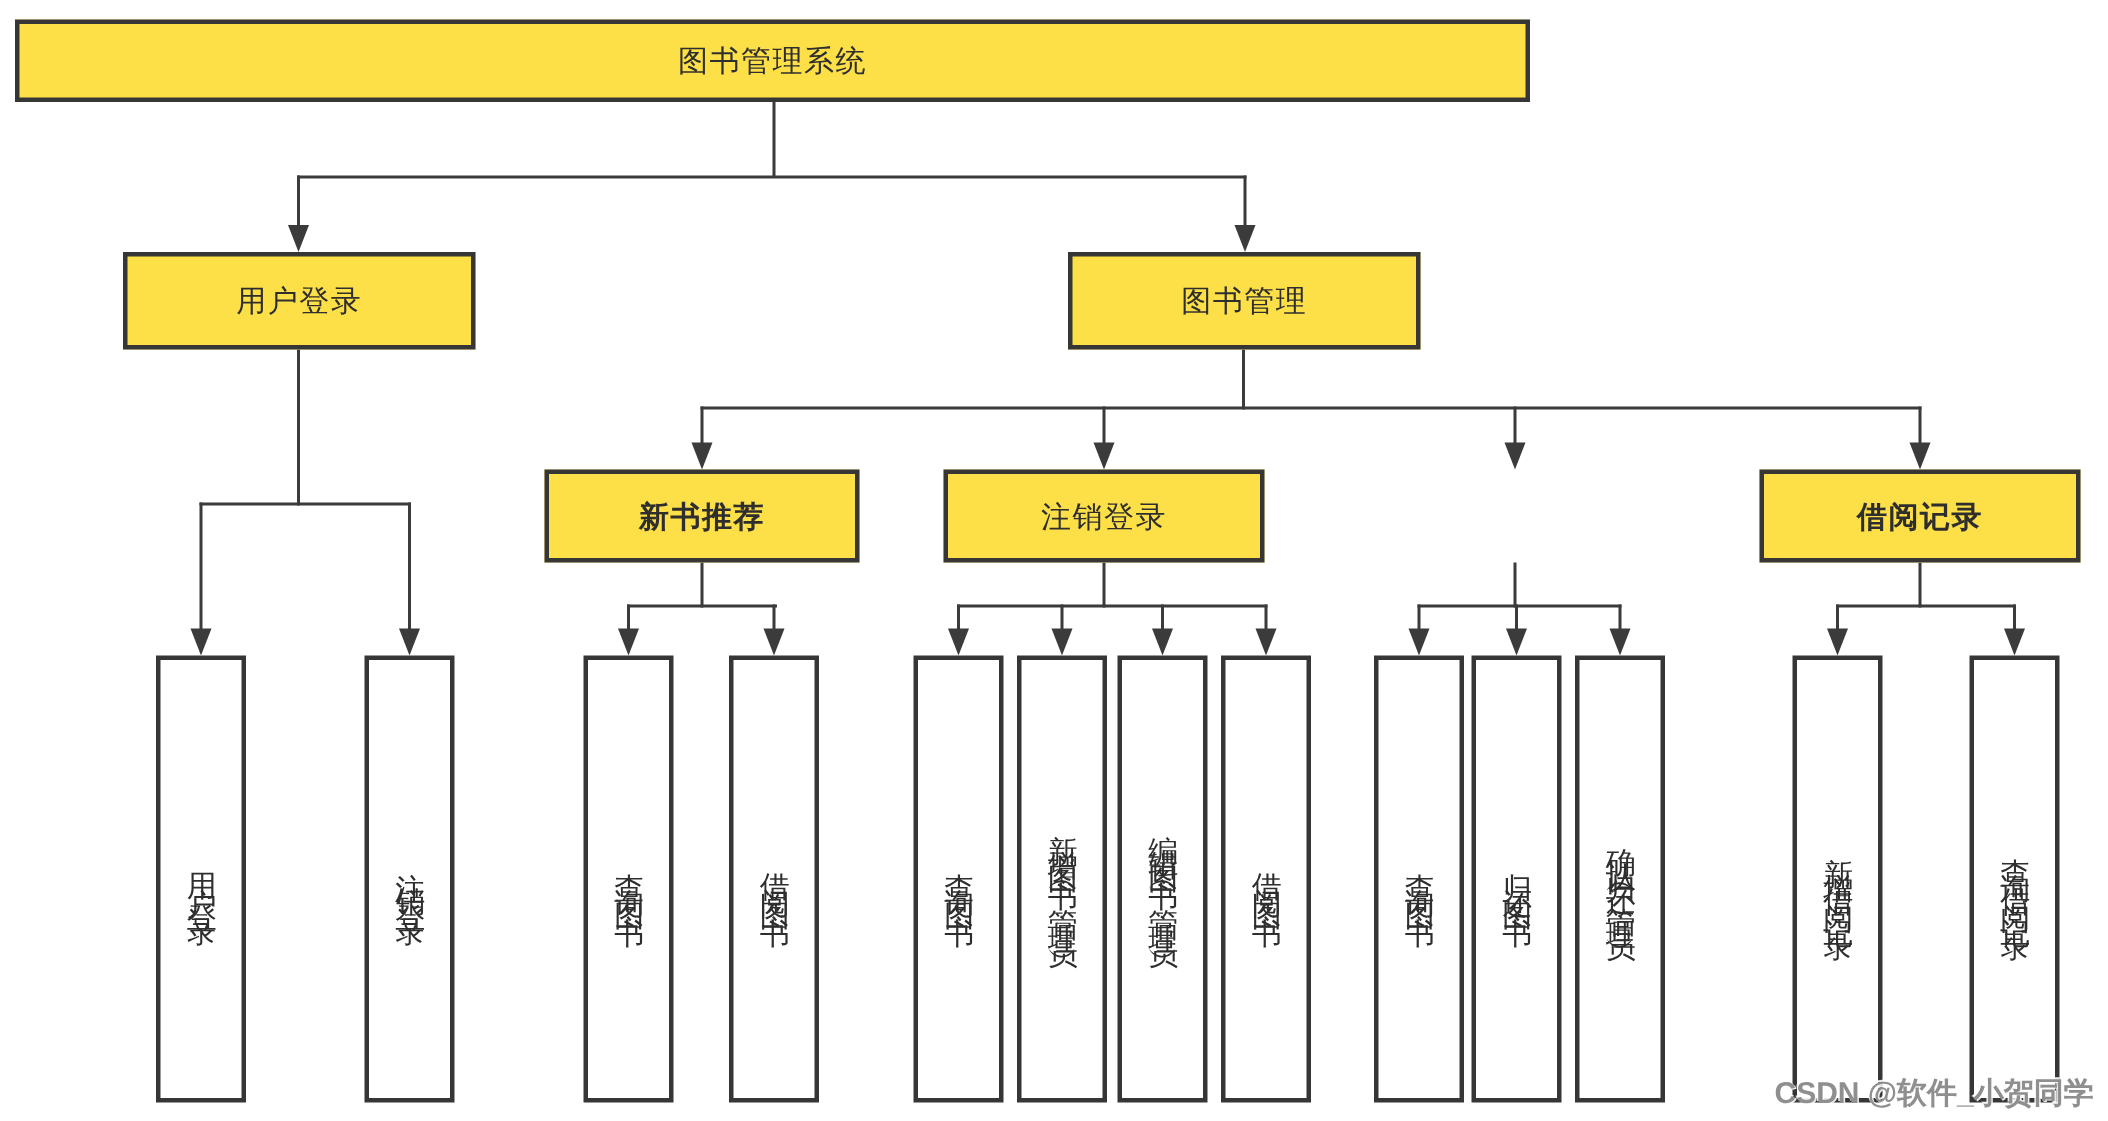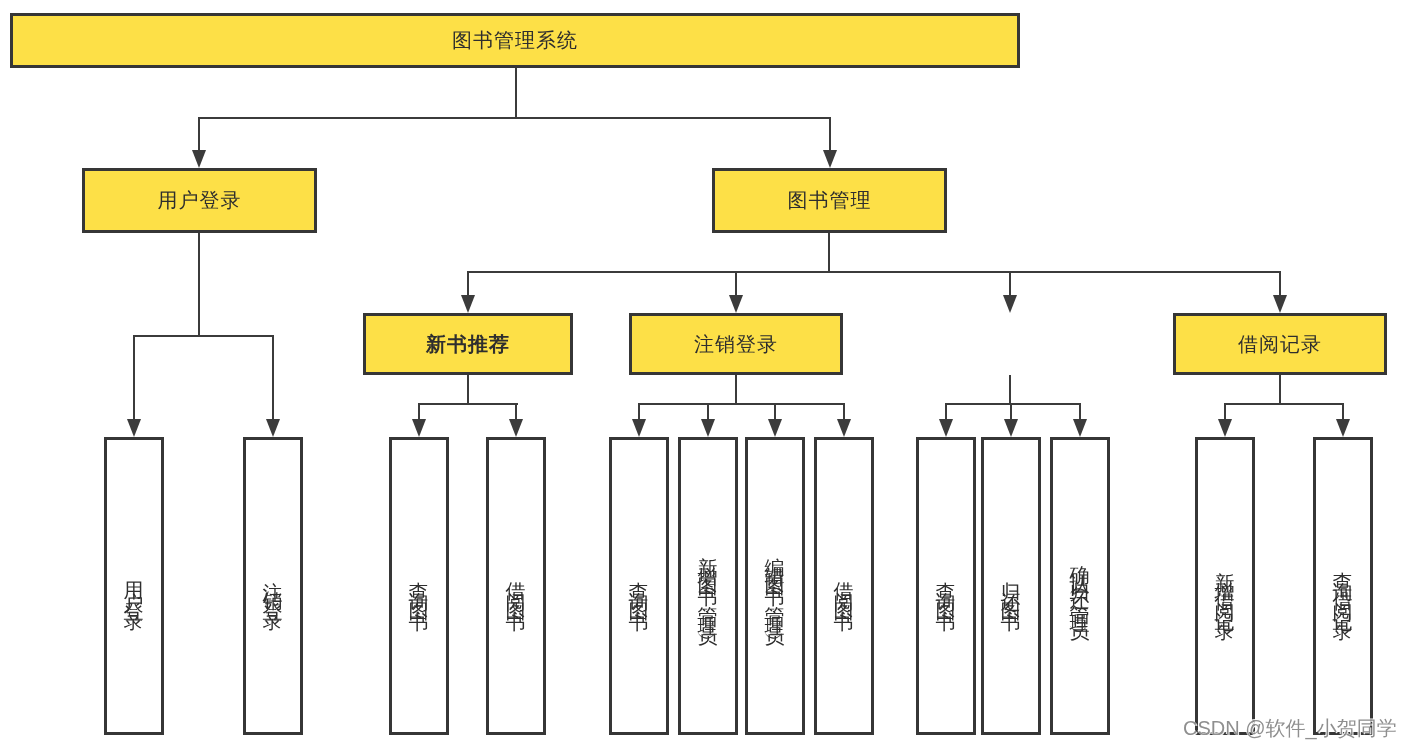--- a/index.html
+++ b/index.html
@@ -68,20 +68,21 @@
   }
   .watermark {
     position: absolute;
     left: 1183px;
     top: 715px;
     font-size: 20px;
     color: var(--watermark);
     text-shadow: 1px 1px 0 rgba(255,255,255,0.9), -1px -1px 0 rgba(255,255,255,0.9);
     white-space: nowrap;
     z-index: 3;
+    font-weight: bold;
   }
 </style>
 </head>
 <body>
 
 <div class="canvas">
 
   <div class="line" style="left:515px; top:68px; width:2px; height:50px;"></div>
   <div class="line" style="left:198px; top:117px; width:633px; height:2px;"></div>
   <div class="line" style="left:198px; top:117px; width:2px; height:37px;"></div>
@@ -151,21 +152,21 @@
   <div class="node" style="left:712px; top:168px; width:235px; height:65px;">
     <span>图书管理</span>
   </div>
 
   <div class="node" style="left:363px; top:313px; width:210px; height:62px;font-weight:bold;">
     <span>新书推荐</span>
   </div>
   <div class="node" style="left:629px; top:313px; width:214px; height:62px;">
     <span>注销登录</span>
   </div>
-  <div class="node" style="left:1173px; top:313px; width:214px; height:62px;">
+  <div class="node" style="left:1173px; top:313px; width:214px; height:62px;font-weight:bold;">
     <span>借阅记录</span>
   </div>
 
   <div class="leaf" style="left:104px;">
     <span class="vtext">用户登录</span>
   </div>
   <div class="leaf" style="left:243px;">
     <span class="vtext">注销登录</span>
   </div>
 

